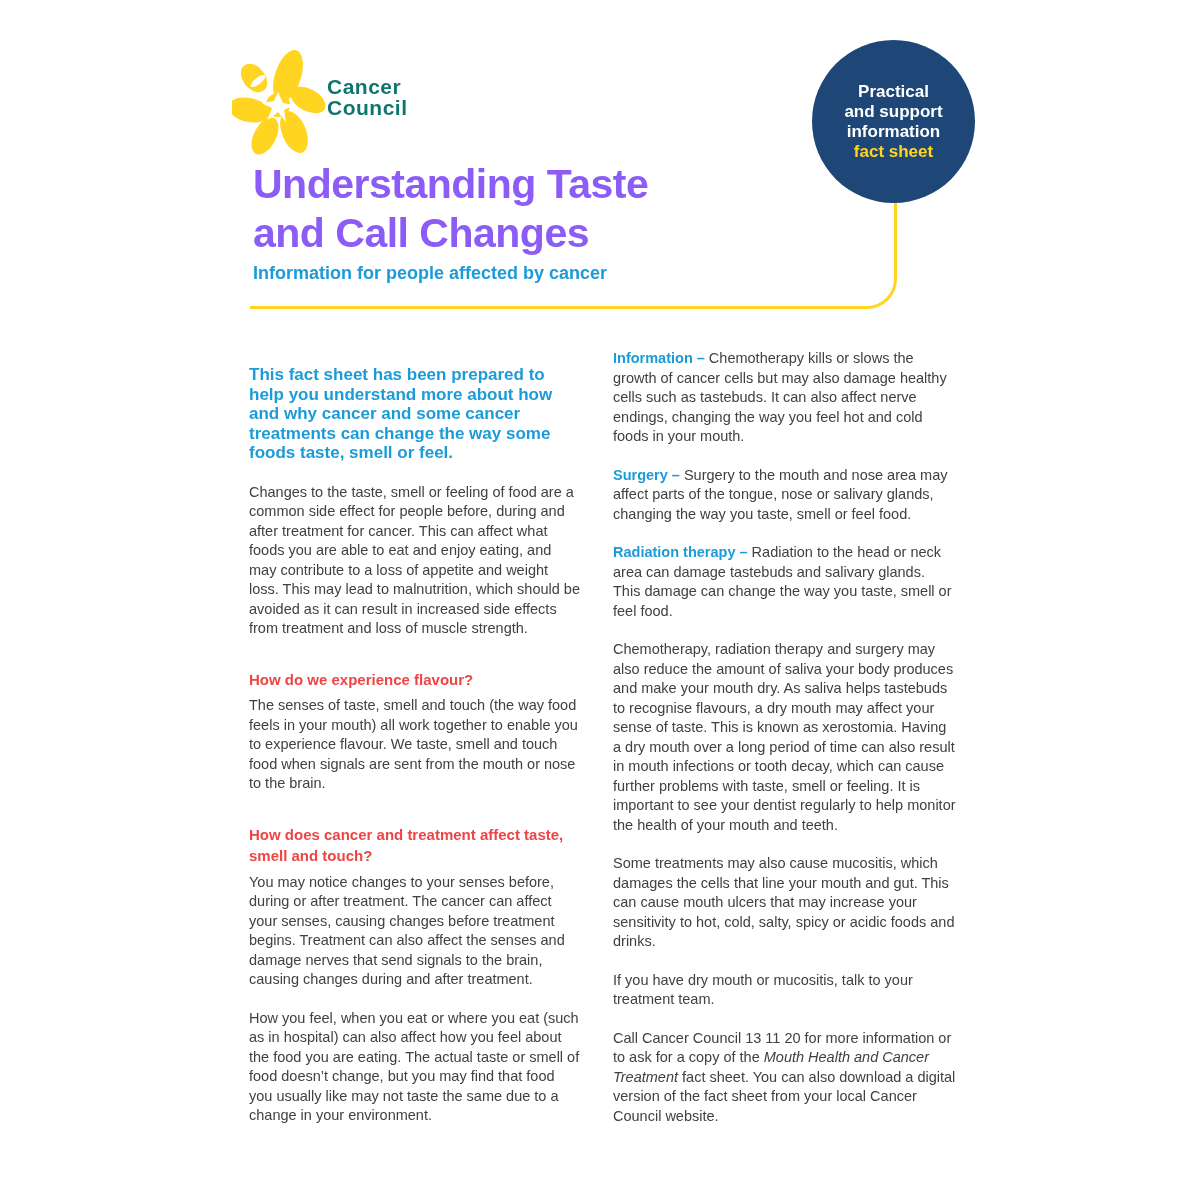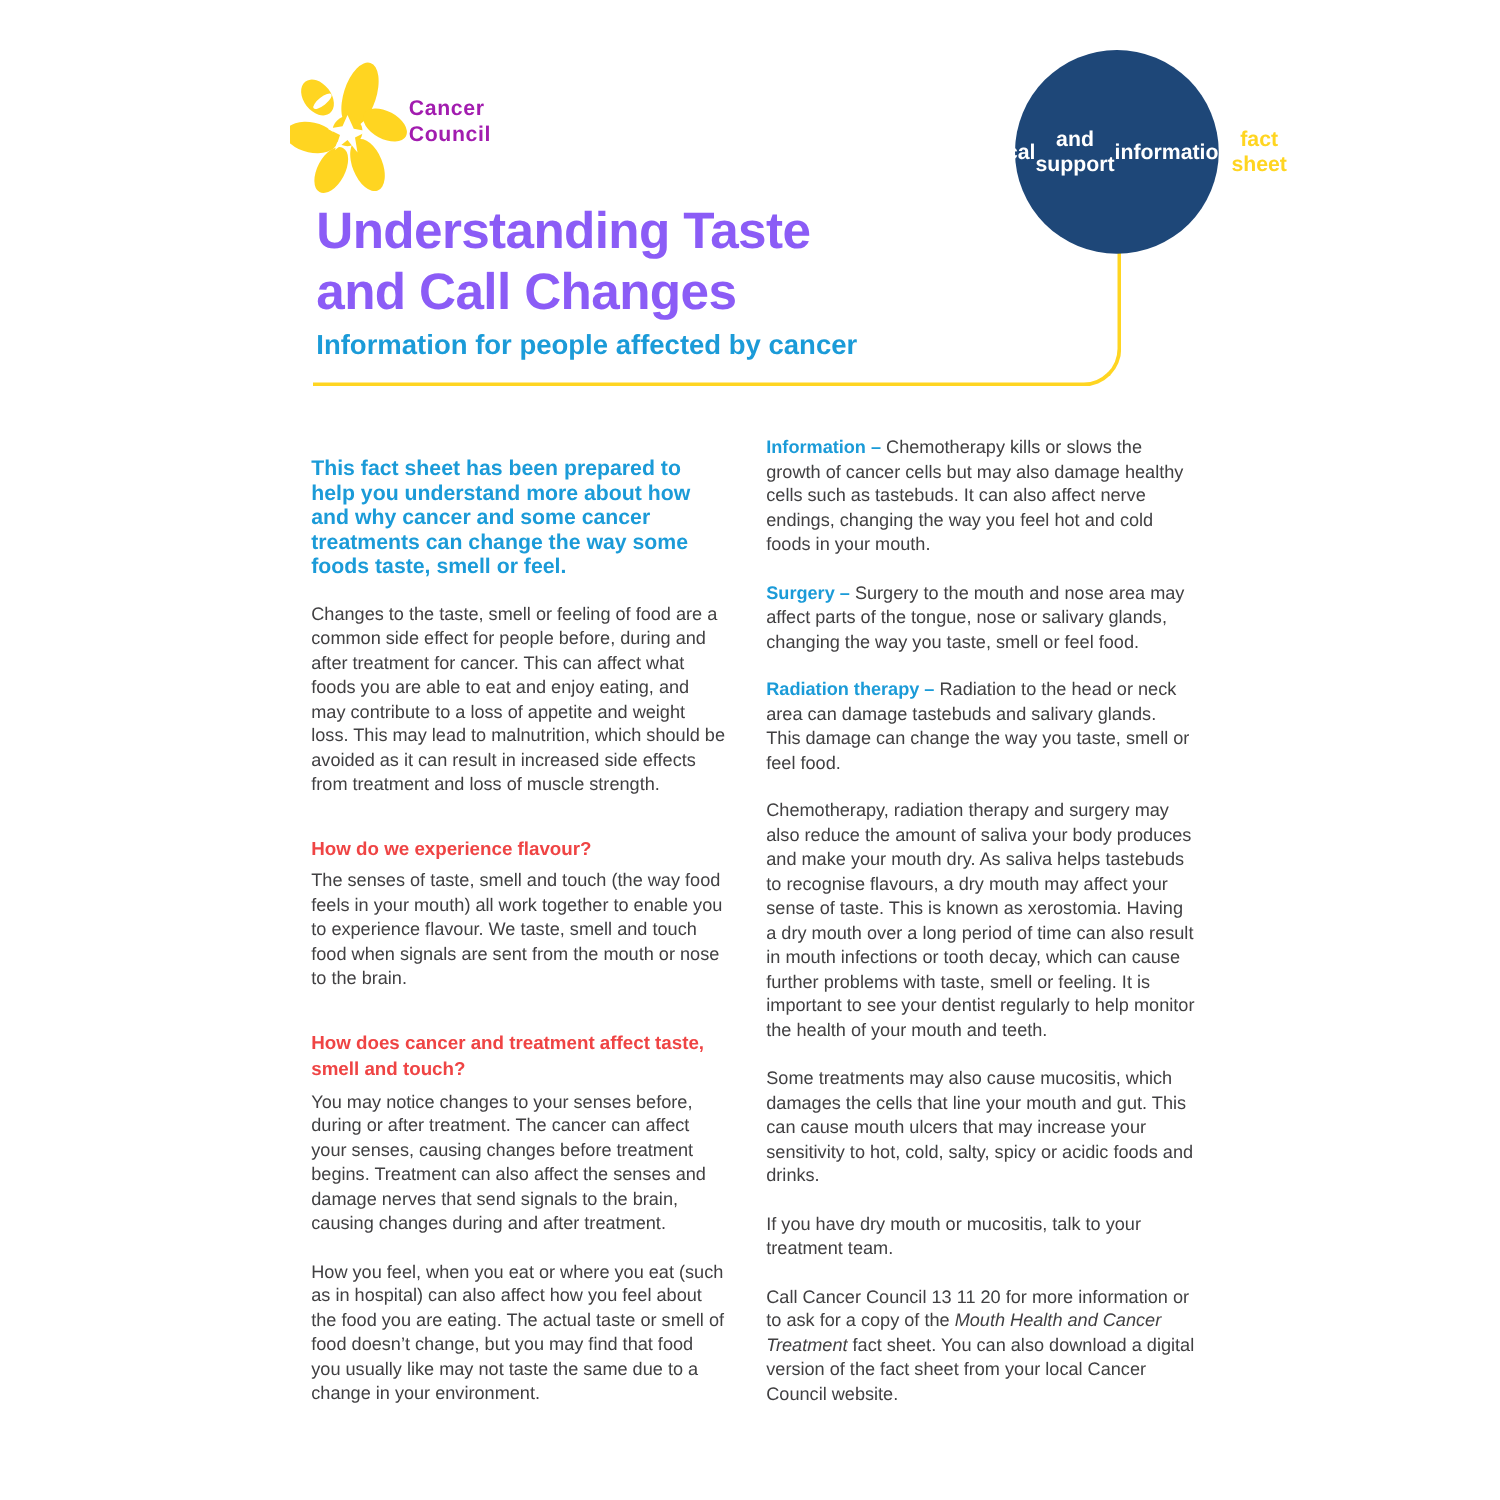--- a/index.html
+++ b/index.html
@@ -7,29 +7,29 @@
     width:1200px;height:1200px;position:relative;background:#ffffff;
     font-family:"Liberation Sans", sans-serif;
     -webkit-font-smoothing:antialiased;
   }
   .abs{position:absolute;}
 
   
   .logo-flower{left:232px;top:48px;width:96px;height:108px;}
   .logo-text{
     left:327px;top:76px;
-    font-size:17px;font-weight:bold;line-height:21px;
-    color:#a21caf;letter-spacing:.5px;
+    font-size:21px;font-weight:bold;line-height:21px;
+    color:#0f766e;letter-spacing:.5px;
   }
 
   
   .badge{
     left:812px;top:40px;width:163px;height:163px;border-radius:50%;
     background:#1E4778;
-    display:flex;flex-direction:row;align-items:center;justify-content:center;
+    display:flex;flex-direction:column;align-items:center;justify-content:center;
     text-align:center;z-index:3;
   }
   .badge .line{color:#ffffff;font-weight:bold;font-size:17px;line-height:20px;}
   .badge .accent{color:#FFD521;font-weight:bold;font-size:17px;line-height:20px;}
 
   
   .connector{
     left:250px;top:200px;width:644px;height:106px;
     border-right:3px solid #FFD521;
     border-bottom:3px solid #FFD521;
@@ -38,21 +38,21 @@
   }
 
   
   .title{
     left:253px;top:160px;
     font-size:41px;font-weight:bold;line-height:49px;
     color:#8b5cf6;letter-spacing:-0.5px;
   }
   .subtitle{
     left:253px;top:263px;
-    font-size:22px;font-weight:bold;color:#1B9BD8;
+    font-size:18px;font-weight:bold;color:#1B9BD8;
   }
 
   
   .col{top:349px;}
   .col-left{left:249px;width:331px;}
   .col-right{left:613px;width:343px;}
 
   .intro{
     font-size:17px;line-height:19.5px;font-weight:bold;color:#1B9BD8;
     margin:16px 0 20px;

